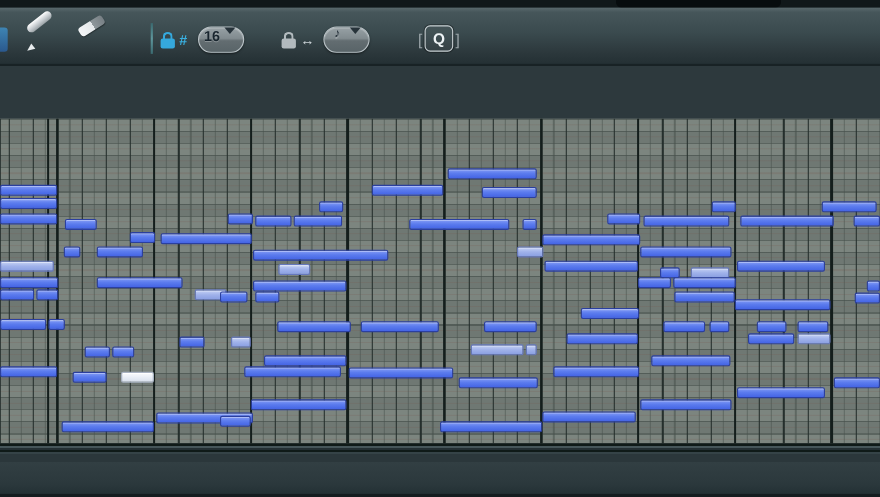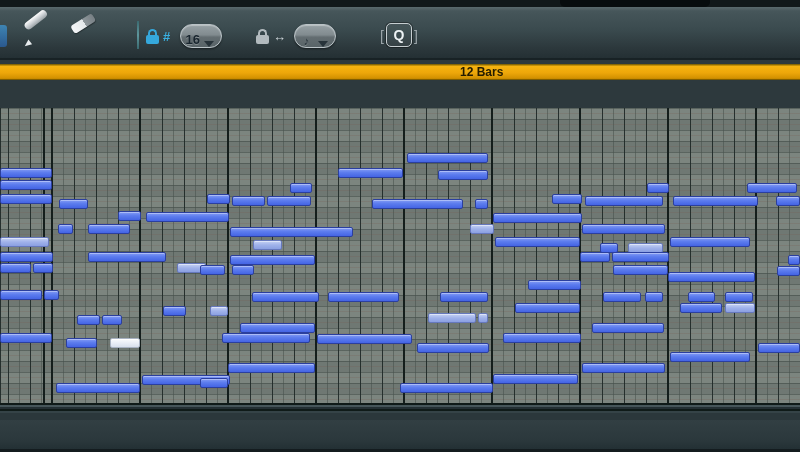--- a/index.html
+++ b/index.html
@@ -43,21 +43,21 @@
   .lock.gray { color:#b2babe; }
 
   .tb-group { position:absolute; top:17px; display:flex; align-items:center; gap:4px; }
   .sym { font-weight:bold; font-size:13px; }
   .sym.blue { color:#3ab0e0; }
   .sym.gray { color:#ccd4d8; }
 
   .dropdown { position:relative; width:42px; height:24px; border:1px solid #bac3c7; border-radius:12px;
     background:linear-gradient(to bottom,#97a1a5 0%,#818b8f 45%,#636d71 55%,#596468 100%);
     box-shadow:inset 0 1px 1px rgba(255,255,255,.35), 0 1px 2px rgba(0,0,0,.45);
-    display:flex; align-items:flex-end; }
+    display:flex; align-items:flex-start; }
   .dropdown .val { flex:1; text-align:center; font-size:13px; font-weight:bold; color:#18252e;
     text-shadow:0 1px 0 rgba(255,255,255,.25); }
   .dropdown .arrow { width:0; height:0; margin-right:7px;
     border-left:5px solid transparent; border-right:5px solid transparent; border-top:6px solid #27333a; }
 
   .q-btn { position:absolute; left:386px; top:16px; width:26px; height:24px;
     border:1px solid #c6ced1; border-radius:5px; background:rgba(255,255,255,.04);
     color:#eef3f5; font-weight:bold; font-size:14px; text-align:center; line-height:22px;
     box-shadow:0 0 0 1px rgba(0,0,0,.35); }
   .q-btn::before { content:"["; position:absolute; left:-7px; top:1px; color:#9aa4a8; font-weight:normal; }
@@ -158,23 +158,20 @@
         <span class="val" style="font-size:11px">♪</span>
         <span class="arrow"></span>
       </div>
     </div>
 
     <div class="q-btn">
       <span>Q</span>
     </div>
   </div>
 
-  <div class="sel-bar">
-    <span class="label">12 Bars</span>
-  </div>
 
 
   <div class="grid" id="grid">
       <div class="note s0" style="left: 407px; top: 45px; width: 81px;"></div>
       <div class="note s0" style="left: 0px; top: 60px; width: 52px;"></div>
       <div class="note s0" style="left: 338px; top: 60px; width: 65px;"></div>
       <div class="note s0" style="left: 438px; top: 62px; width: 50px;"></div>
       <div class="note s0" style="left: 0px; top: 72px; width: 52px;"></div>
       <div class="note s0" style="left: 290px; top: 75px; width: 22px;"></div>
       <div class="note s0" style="left: 647px; top: 75px; width: 22px;"></div>

